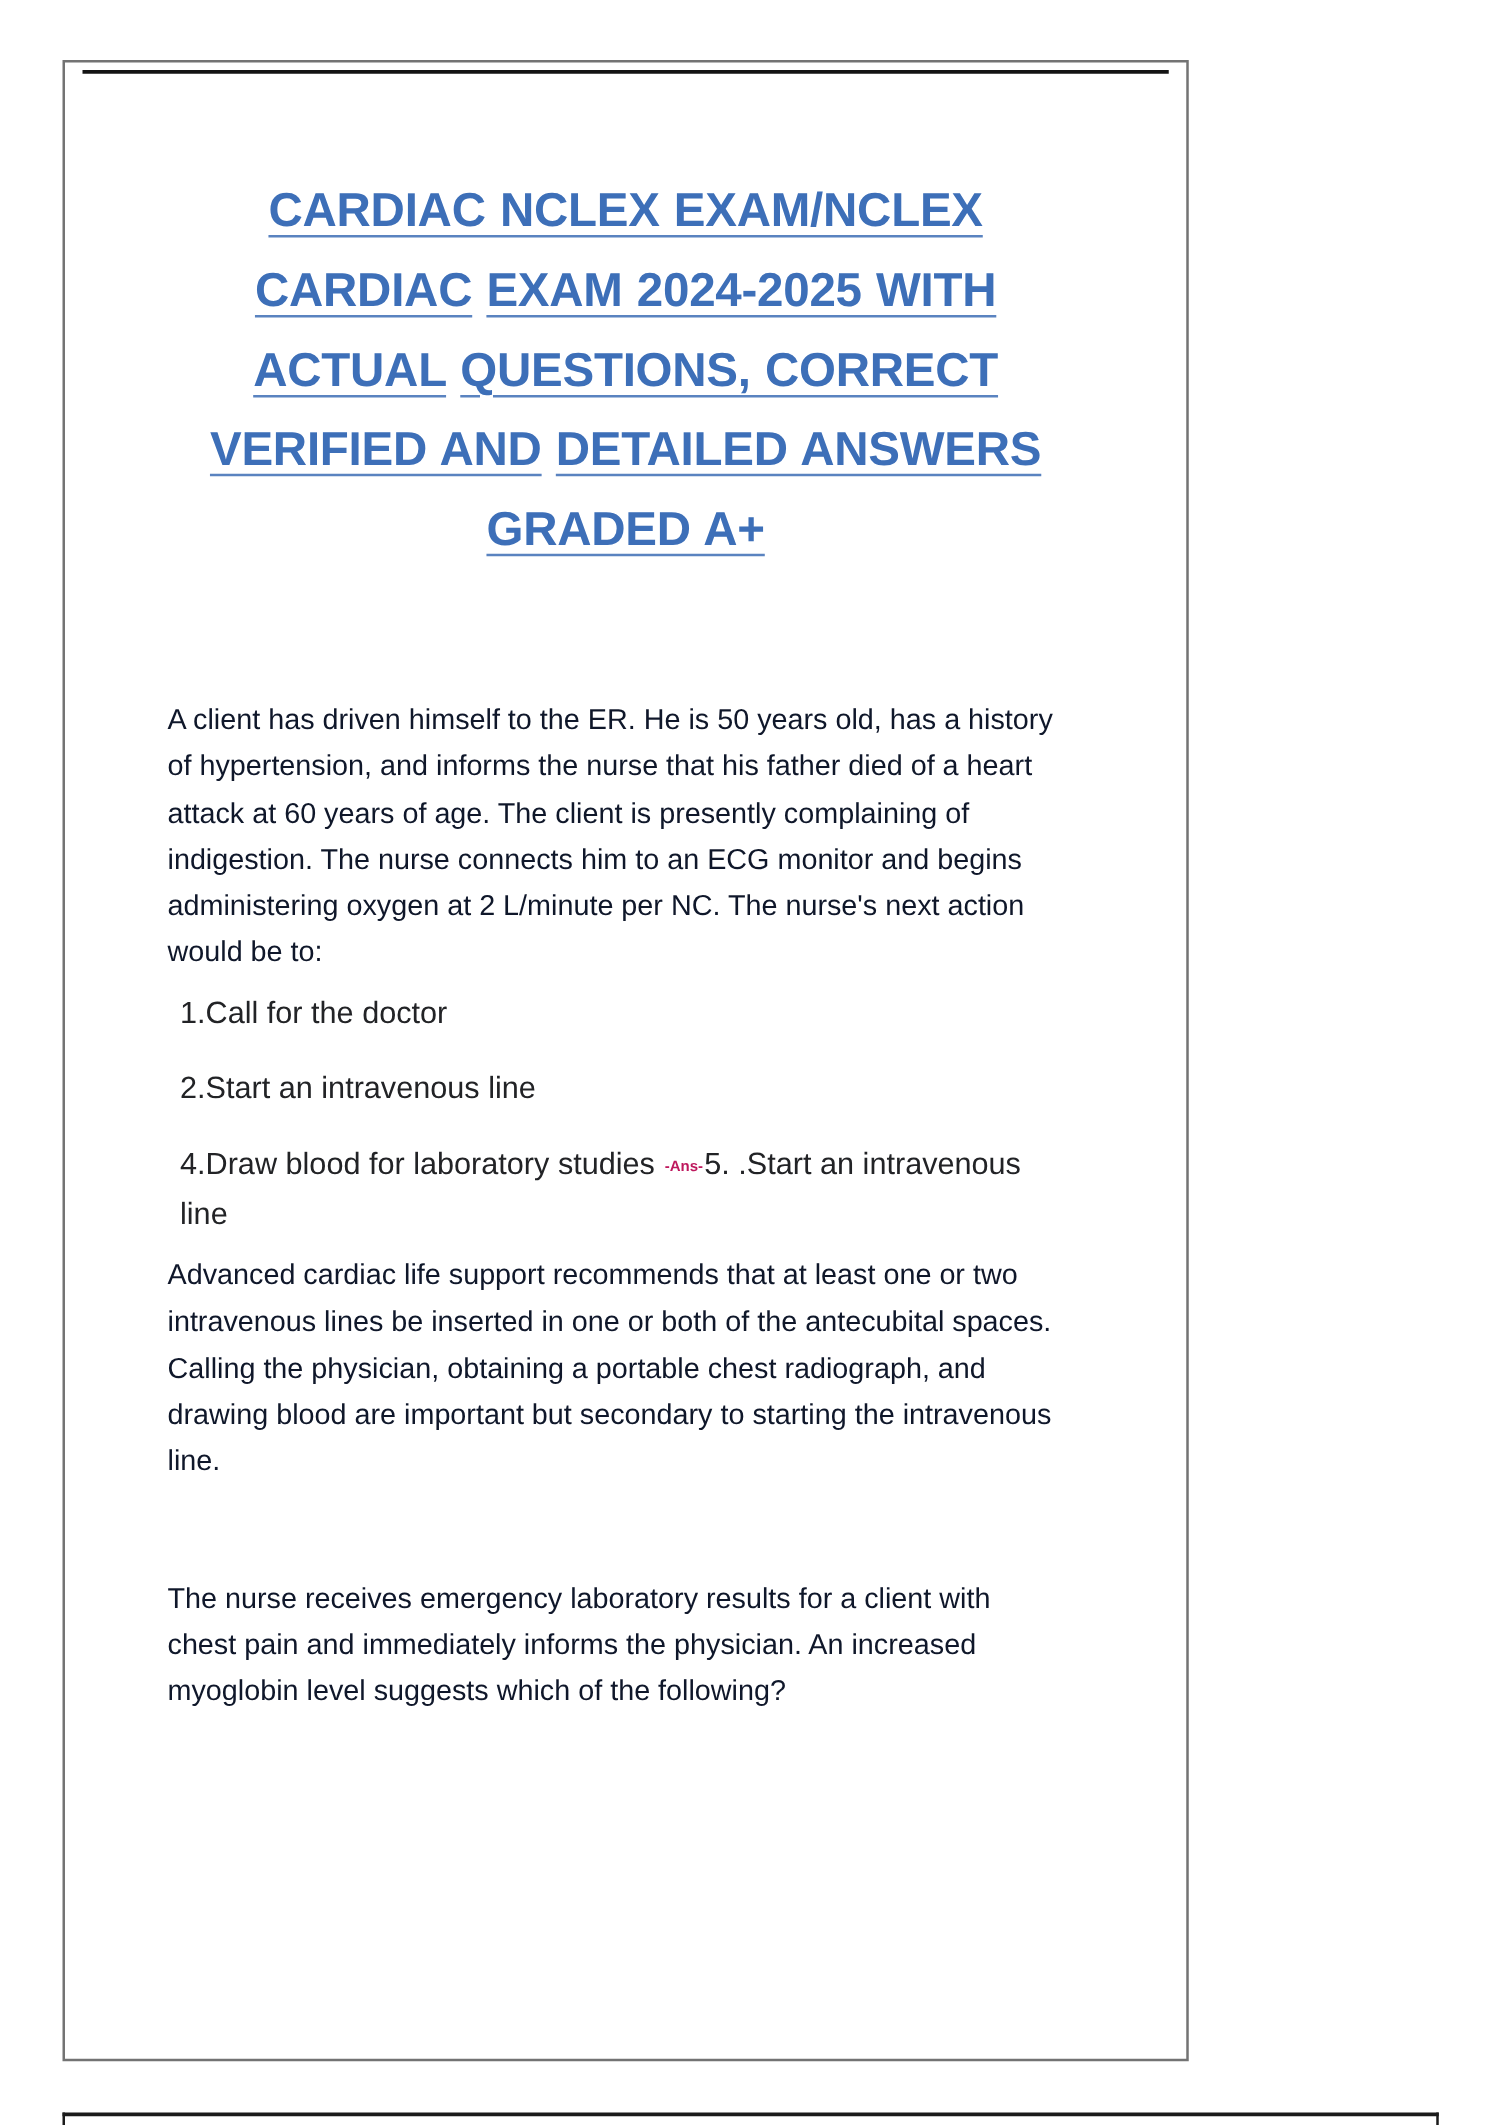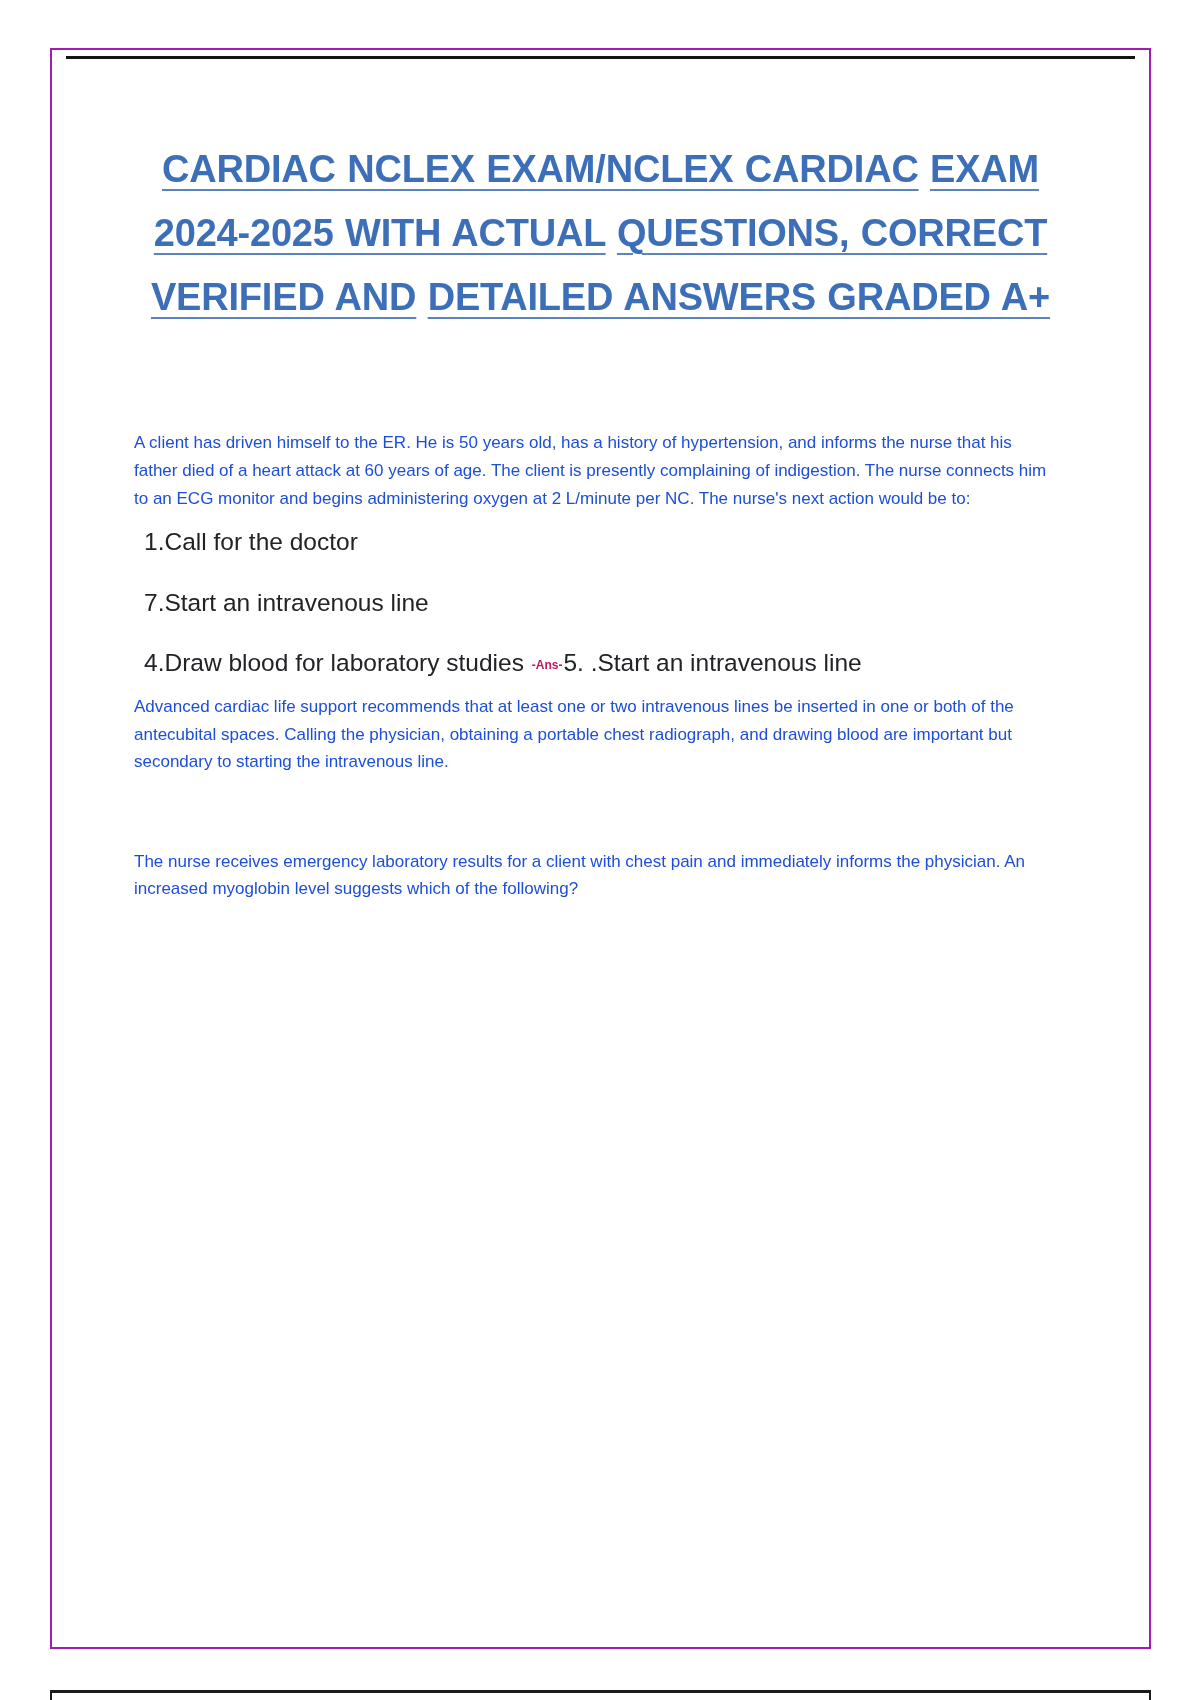--- a/index.html
+++ b/index.html
@@ -13,24 +13,24 @@
     font-family: "Liberation Sans", sans-serif;
     overflow: hidden;
     position: relative;
   }
 
   
   .page {
     position: absolute;
     left: 50px;
     top: 48px;
-    width: 1101px;
+    width: 901px;
     height: 1601px;
     background: #ffffff;
-    border: 2px solid #a21caf;
+    border: 2px solid #737373;
     box-sizing: border-box;
   }
   .page-top-rule {
     position: absolute;
     left: 14px;
     right: 14px;
     top: 6px;
     height: 3px;
     background: #141414;
   }
@@ -75,23 +75,23 @@
     text-underline-offset: 7px;
     text-decoration-thickness: 2px;
   }
 
   
   .body-block {
     margin-top: 100px;
   }
   p.para {
     margin: 0 16px 0 0;
-    font-size: 17px;
+    font-size: 23px;
     line-height: 1.62;
-    color: #1d4ed8;
+    color: #0f172a;
     text-align: left;
   }
 
   p.opt {
     margin: 10px;
     font-size: 24.5px;
     line-height: 1.62;
     color: #222326;
   }
   p.opt + p.opt { margin-top: 21px; }
@@ -123,21 +123,21 @@
       <span>QUESTIONS, CORRECT VERIFIED AND</span>
       <span>DETAILED ANSWERS GRADED A+</span>
     </h1>
 
     <div class="body-block">
 
       <p class="para">A client has driven himself to the ER. He is 50 years old, has a history of hypertension, and informs the nurse that his father died of a heart attack at 60 years of age. The client is presently complaining of indigestion. The nurse connects him to an ECG monitor and begins administering oxygen at 2 L/minute per NC. The nurse's next action would be to:</p>
 
       <p class="opt gap-before">1.Call for the doctor</p>
 
-      <p class="opt">7.Start an intravenous line</p>
+      <p class="opt">2.Start an intravenous line</p>
 
 
       <p class="opt"><span>4.Draw blood for laboratory studies </span><span class="ans-marker">-Ans-</span><span>5. .Start an intravenous line</span></p>
 
       <p class="para gap-before">Advanced cardiac life support recommends that at least one or two intravenous lines be inserted in one or both of the antecubital spaces. Calling the physician, obtaining a portable chest radiograph, and drawing blood are important but secondary to starting the intravenous line.</p>
 
     </div>
 
     <div class="big-gap">
       <p class="para">The nurse receives emergency laboratory results for a client with chest pain and immediately informs the physician. An increased myoglobin level suggests which of the following?</p>

